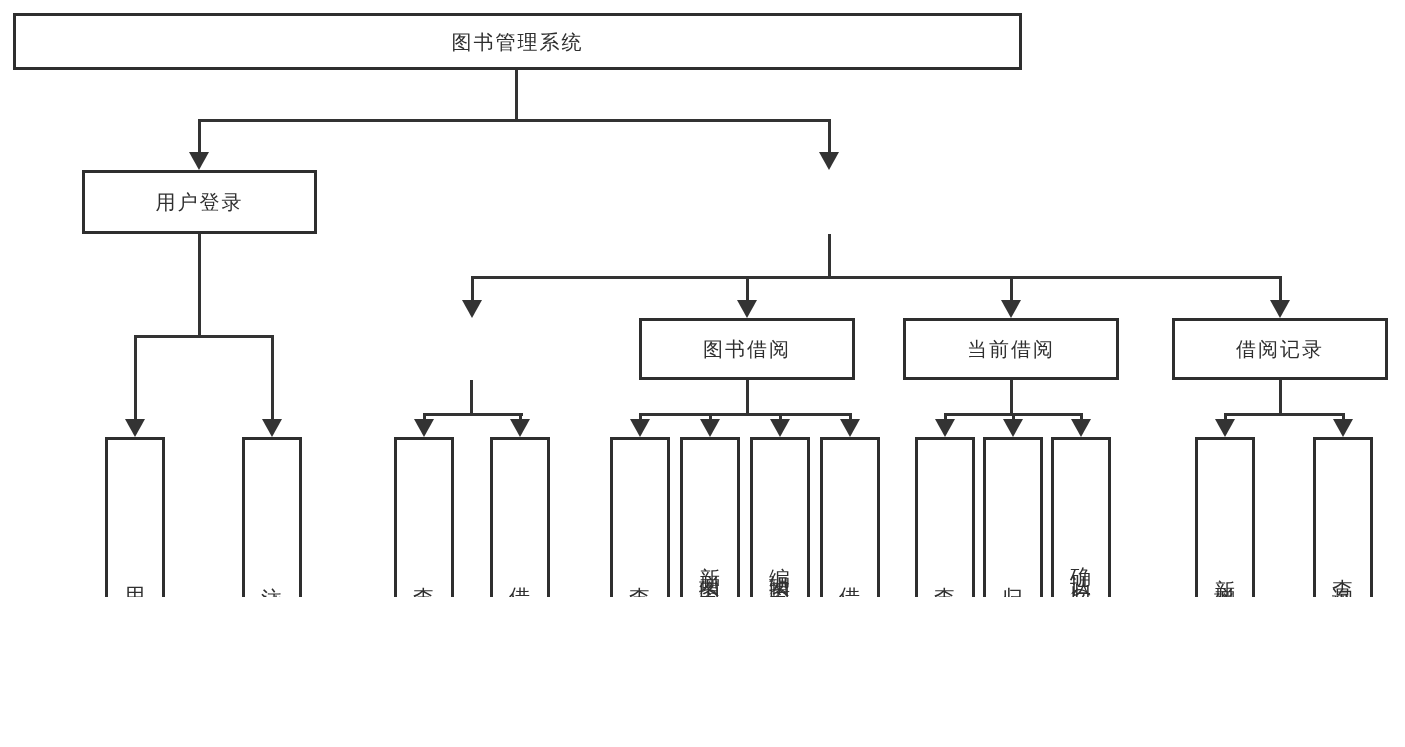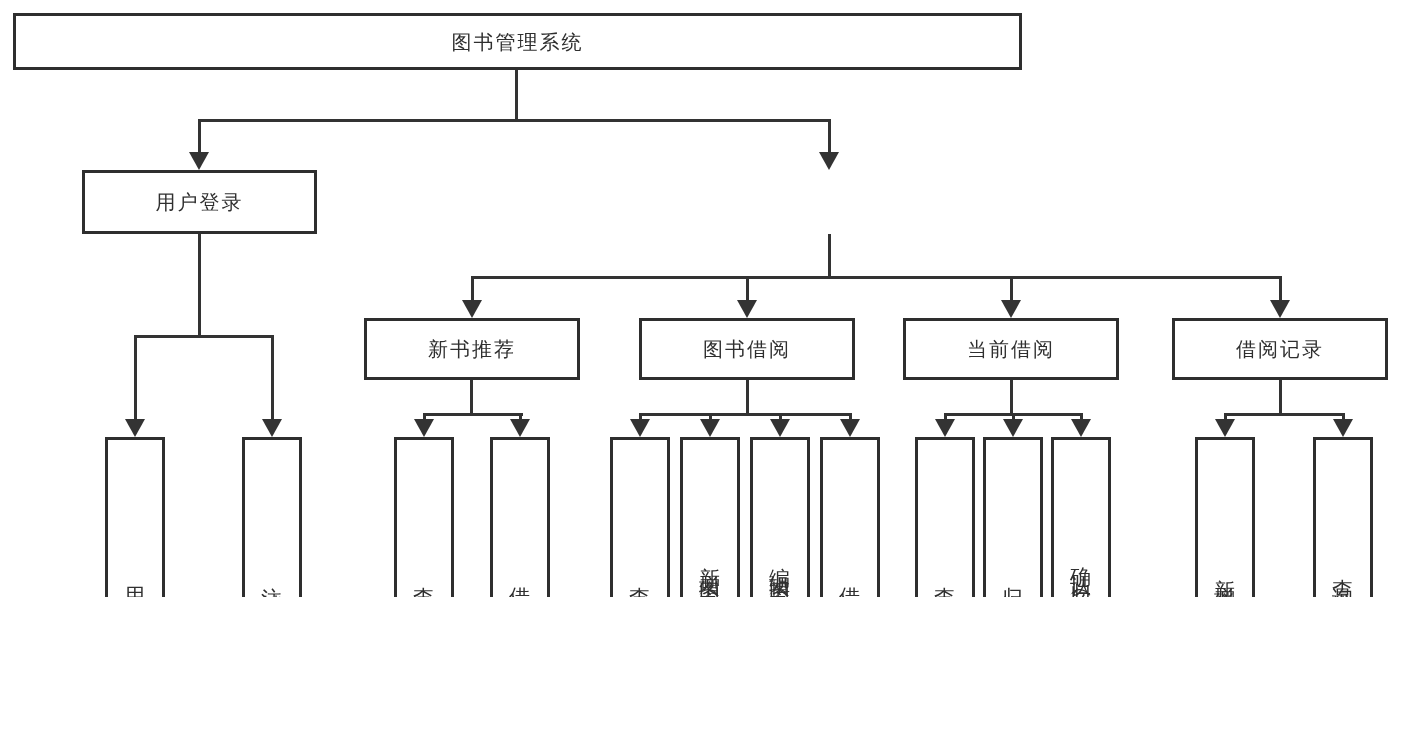--- a/index.html
+++ b/index.html
@@ -100,23 +100,20 @@
   <div class="hline" style="left:471px; top:276px; width:811px;"></div>
   <div class="vline" style="left:471px; top:277px; height:25px;"></div>
   <div class="arrowhead" style="left:462px; top:300px;"></div>
   <div class="vline" style="left:746px; top:277px; height:25px;"></div>
   <div class="arrowhead" style="left:737px; top:300px;"></div>
   <div class="vline" style="left:1010px; top:277px; height:25px;"></div>
   <div class="arrowhead" style="left:1001px; top:300px;"></div>
   <div class="vline" style="left:1279px; top:277px; height:25px;"></div>
   <div class="arrowhead" style="left:1270px; top:300px;"></div>
 
-  <div class="box" style="left:364px; top:318px; width:216px; height:62px;">
-    <span>新书推荐</span>
-  </div>
   <div class="box" style="left:639px; top:318px; width:216px; height:62px;">
     <span>图书借阅</span>
   </div>
   <div class="box" style="left:903px; top:318px; width:216px; height:62px;">
     <span>当前借阅</span>
   </div>
   <div class="box" style="left:1172px; top:318px; width:216px; height:62px;">
     <span>借阅记录</span>
   </div>
 

